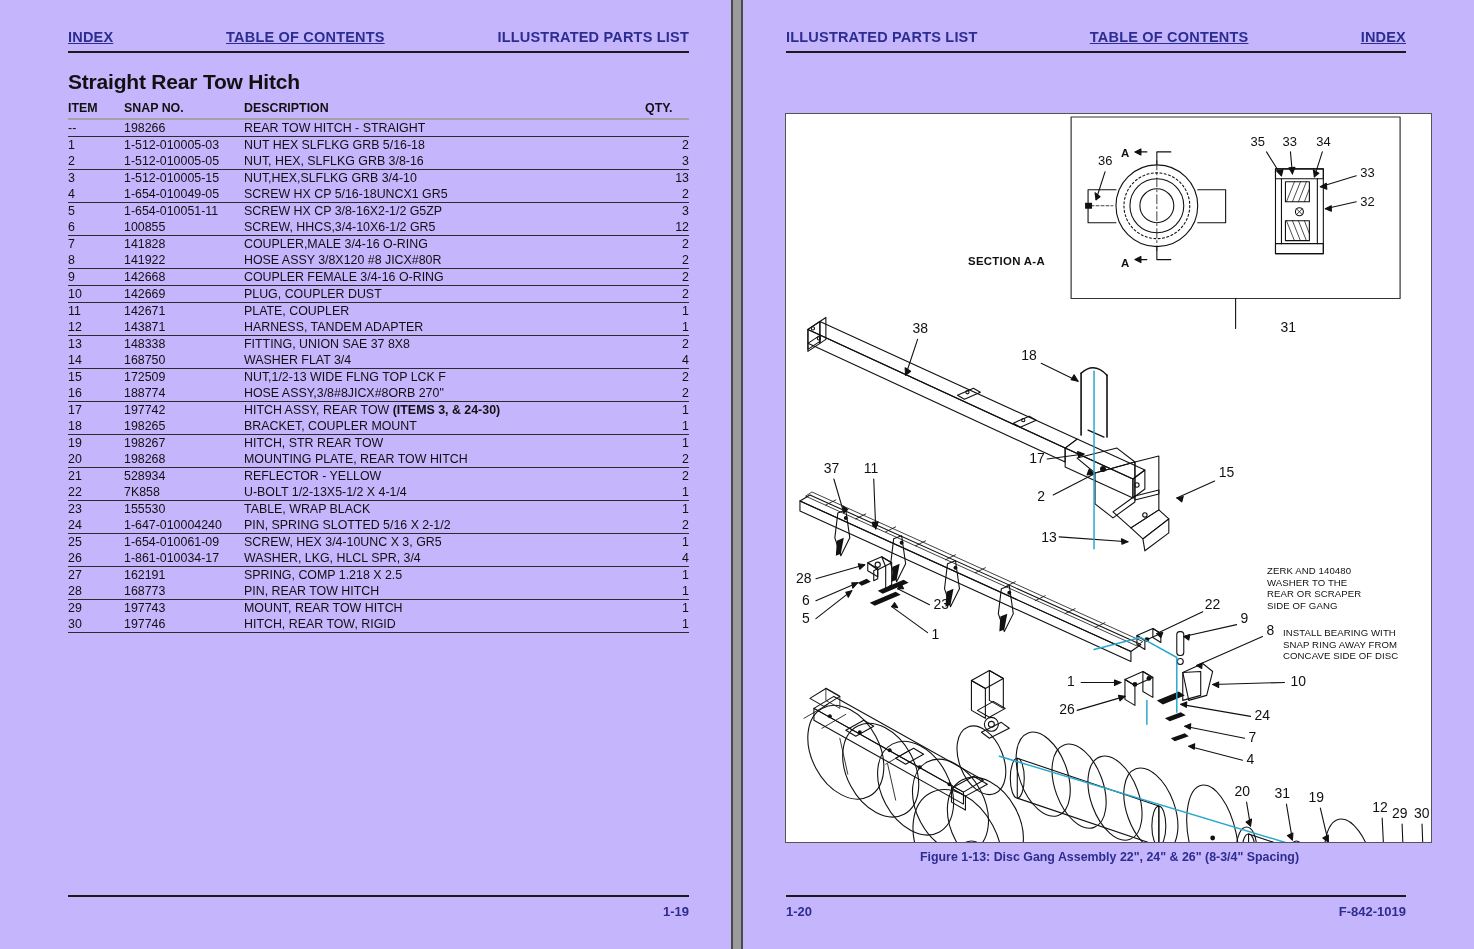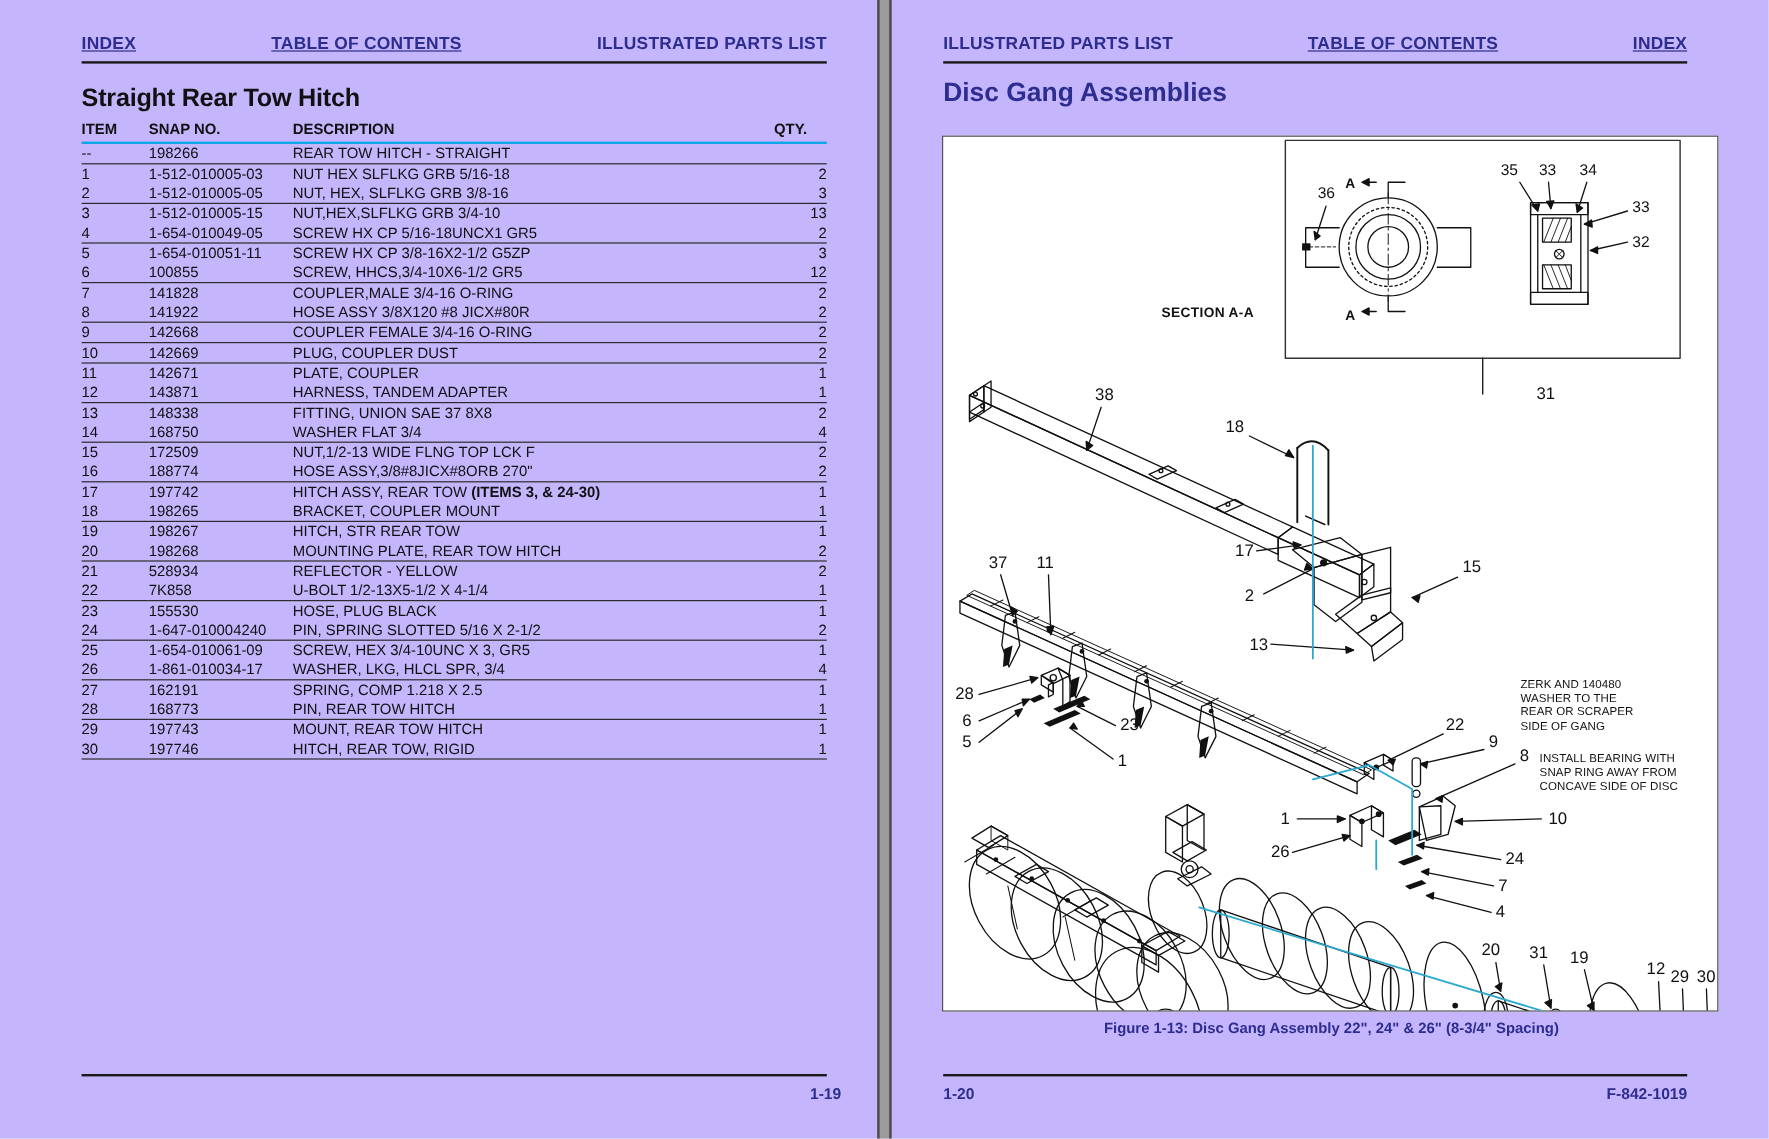--- a/index.html
+++ b/index.html
@@ -61,41 +61,41 @@
     bottom: 52px;
   }
   .left  .rule-bot { left: 68px; right: 42px; }
   .right .rule-bot { left: 43px; right: 68px; }
 
   .footer {
     position: absolute; bottom: 28px; height: 20px;
     display: flex; align-items: center;
     font-size: 13px; font-weight: bold; color: #2d2d8f;
   }
-  .left  .footer { left: 68px; right: 30px; }
+  .left  .footer { left: 68px; right: 42px; }
   .right .footer { left: 43px; right: 68px; }
   .footer .spacer { flex: 1 1 auto; }
 
   
   .section-title {
     position: absolute; left: 68px; top: 70px;
     font-size: 21px; font-weight: bold; color: #111;
     letter-spacing: -.2px;
   }
   .parts-wrap {
     position: absolute; left: 68px; top: 101px; width: 621px;
   }
   table.parts {
     width: 100%; border-collapse: collapse;
     font-size: 12.4px; color: #111;
   }
   table.parts th {
     text-align: left; font-weight: bold;
     padding: 0 0 3px 0; font-size: 12.4px;
-    border-bottom: 2px solid #0ea5e9;
+    border-bottom: 2px solid #a3a3a3;
     white-space: nowrap;
   }
   table.parts td {
     padding: 1px 0 1px 0; vertical-align: top;
     line-height: 14px;
   }
   table.parts tr.grp td { border-bottom: 1.4px solid #2b2b2b; }
   col.c-item { width: 56px; }
   col.c-part { width: 120px; }
   col.c-desc { width: auto; }
@@ -308,21 +308,21 @@
             </tr>
             <tr class="grp">
               <td>22</td>
               <td>7K858</td>
               <td>U-BOLT 1/2-13X5-1/2 X 4-1/4</td>
               <td class="qty">1</td>
             </tr>
             <tr>
               <td>23</td>
               <td>155530</td>
-              <td>HOSE, PLUG BLACK</td>
+              <td>TABLE, WRAP BLACK</td>
               <td class="qty">1</td>
             </tr>
             <tr class="grp">
               <td>24</td>
               <td>1-647-010004240</td>
               <td>PIN, SPRING SLOTTED 5/16 X 2-1/2</td>
               <td class="qty">2</td>
             </tr>
             <tr>
               <td>25</td>
@@ -378,21 +378,20 @@
 
     <div class="nav right-nav">
       <a href="#" class="nolink">ILLUSTRATED PARTS LIST</a>
       <span class="spacer"></span>
       <a href="#">TABLE OF CONTENTS</a>
       <span class="spacer"></span>
       <a href="#">INDEX</a>
     </div>
     <div class="rule-top"></div>
 
-    <div class="fig-title">Disc Gang Assemblies</div>
 
     <div class="fig-box">
       <div class="draw">
         <svg viewBox="0 0 647 730" preserveAspectRatio="none" aria-hidden="true">
           <g fill="none" stroke="#111" stroke-width="1.1" stroke-linejoin="round" stroke-linecap="round">
 
             <rect x="286" y="3" width="330" height="182" stroke="#333" stroke-width="1.2"></rect>
 
             <path d="M451 185 L451 215"></path>
 

